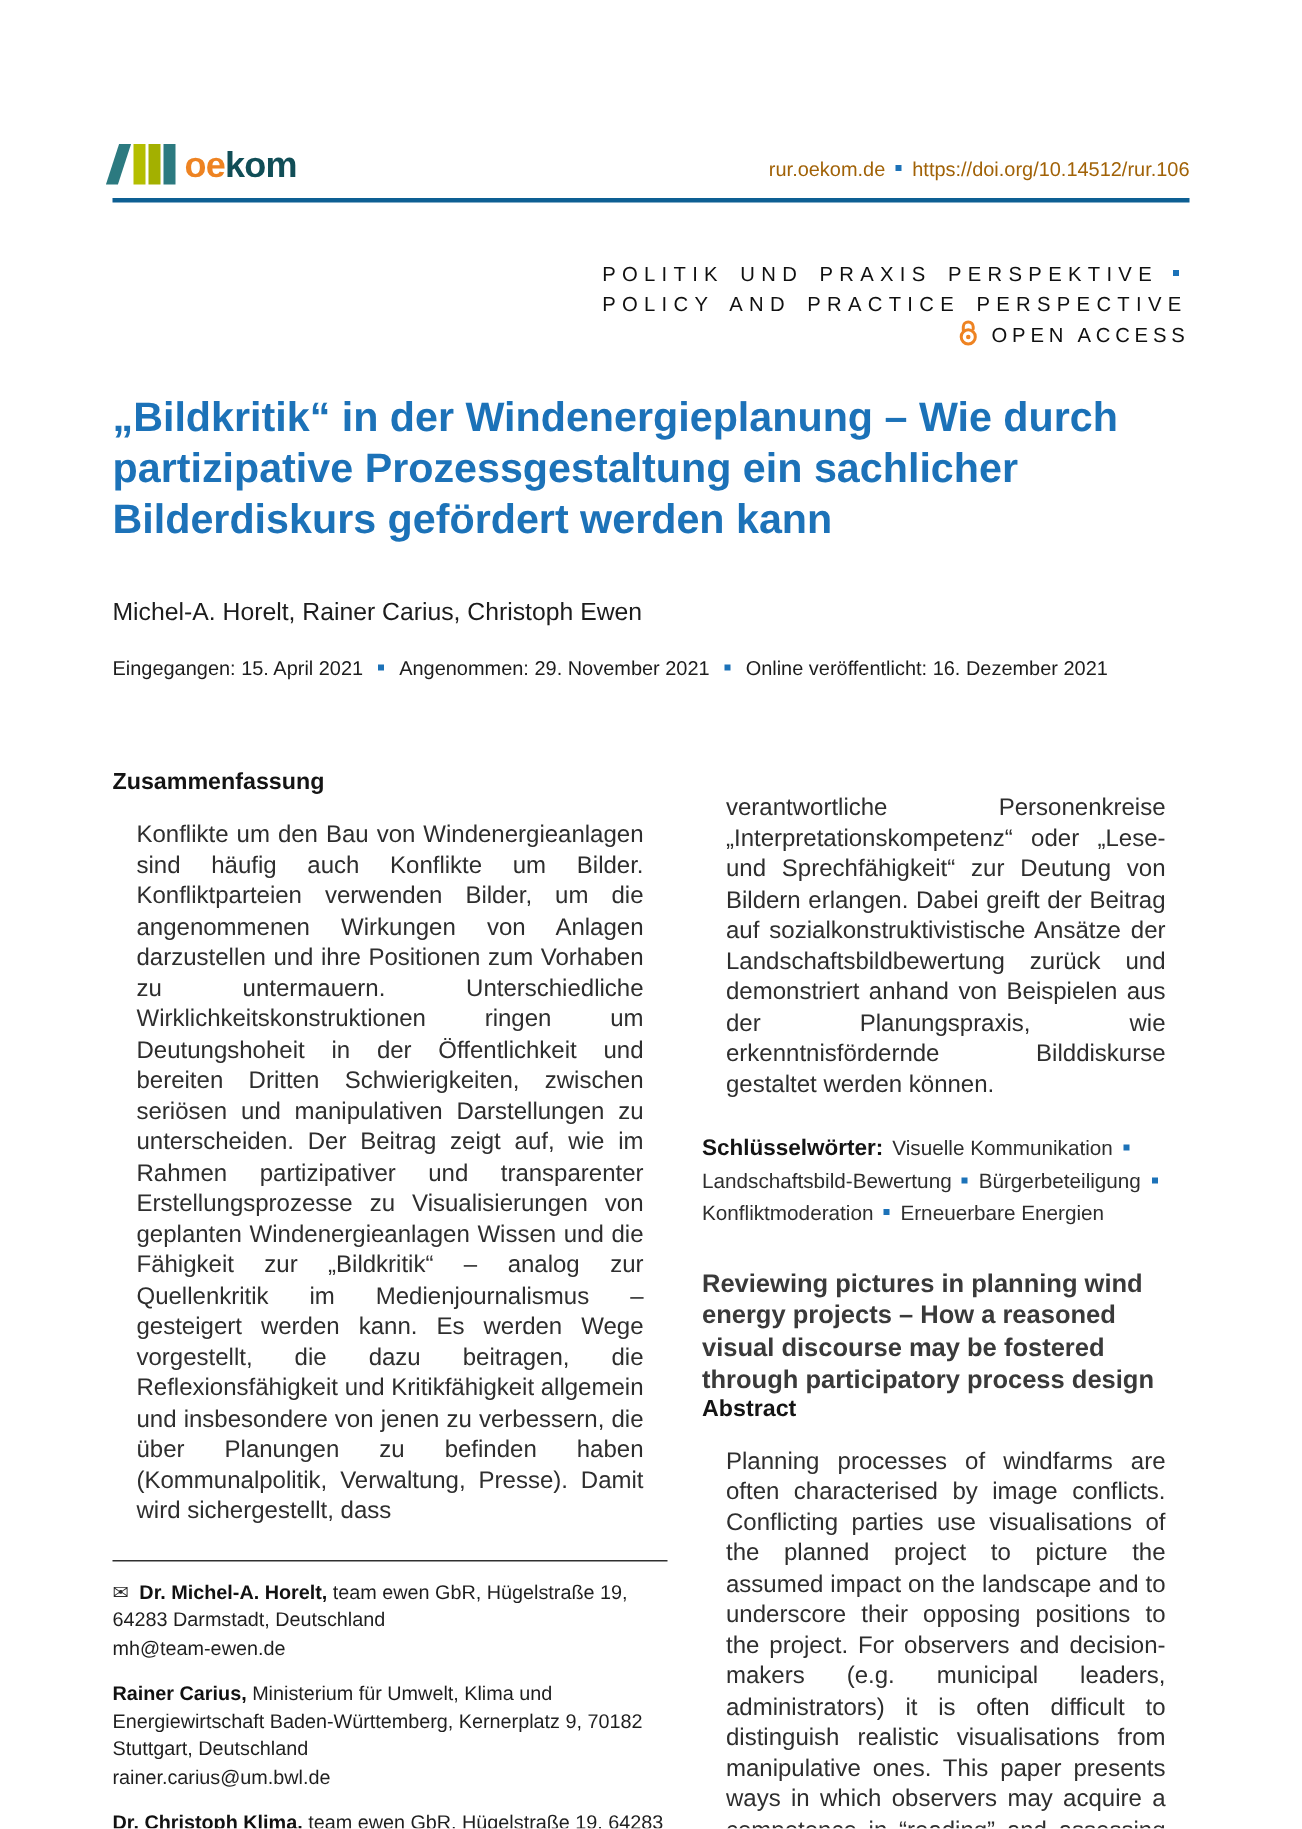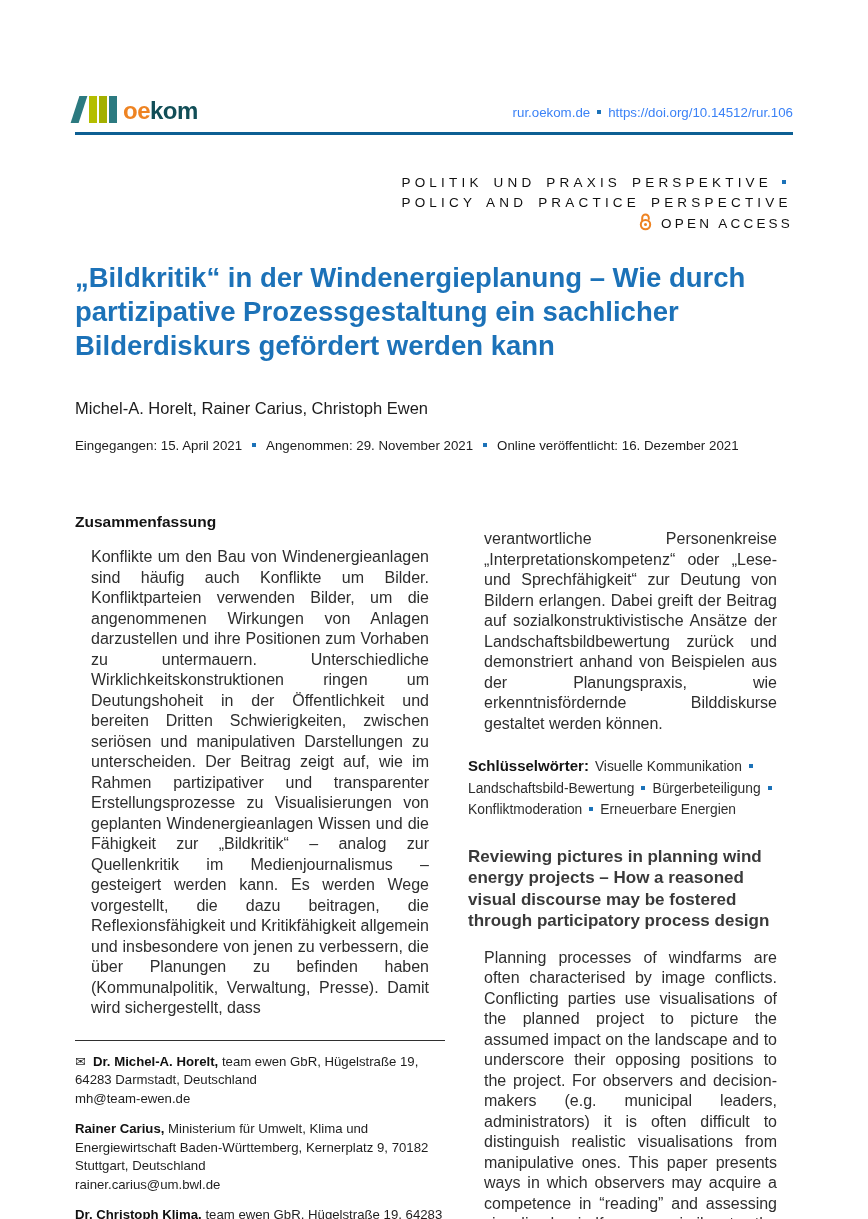--- a/index.html
+++ b/index.html
@@ -20,21 +20,21 @@
   .header-top{display:flex;justify-content:space-between;align-items:flex-end;padding-top:96px;}
   .logo{display:flex;align-items:flex-end;}
   .logo .slash{width:8px;height:27px;background:var(--teal);transform:skewX(-18deg);margin-right:4px;}
   .logo .bar{width:8px;height:27px;margin-left:2px;}
   .logo .bar1{background:var(--olive);}
   .logo .bar2{background:#a3b000;}
   .logo .bar3{background:var(--teal);}
   .logo .word{font-size:24px;font-weight:bold;line-height:24px;margin-left:6px;letter-spacing:-0.5px;}
   .logo .oe{color:var(--orange);}
   .logo .kom{color:var(--darkteal);}
-  .header-urls{font-size:13.3px;color:#3b82f6;padding-bottom:3px;}
+  .header-urls{font-size:13.3px;color:#a16207;padding-bottom:3px;}
   .header-rule{border:none;border-top:3px solid var(--rule);margin:9px 0 0;}
 
   .bullet{display:inline-block;width:4px;height:4px;background:var(--accent);vertical-align:middle;margin:0 7px 2px;}
   .bullet.wide{margin:0 10px 2px;}
 
   
   .eyebrow-row{display:flex;justify-content:space-between;align-items:flex-end;margin-top:38px;flex-direction:column;}
   .eyebrow{font-size:13.5px;line-height:20px;letter-spacing:4.2px;color:#101010;word-spacing:3px;}
   .open-access{display:flex;align-items:center;gap:8px;font-size:13.5px;letter-spacing:3.2px;color:#101010;white-space:nowrap;}
 
@@ -159,20 +159,21 @@
 
     <div class="col-right">
       <p class="body cont" lang="de">verantwortliche Personenkreise „Interpretationskompetenz“ oder „Lese- und Sprechfähigkeit“ zur Deutung von Bildern erlangen. Dabei greift der Beitrag auf sozialkonstruktivistische Ansätze der Landschaftsbildbewertung zurück und demonstriert anhand von Beispielen aus der Planungspraxis, wie erkenntnisfördernde Bilddiskurse gestaltet werden können.</p>
 
       <div class="kw">
         <span class="kw-label">Schlüsselwörter:</span><span>Visuelle Kommunikation</span><span class="bullet"></span><span>Landschaftsbild-Bewertung</span><span class="bullet"></span><span>Bürgerbeteiligung</span><span class="bullet"></span><span>Konfliktmoderation</span><span class="bullet"></span><span>Erneuerbare Energien</span>
       </div>
 
       <h2 class="title-en" lang="en">Reviewing pictures in planning wind energy projects – How a reasoned visual discourse may be fostered through participatory process design</h2>
 
+      <h2 class="sec abstract-h">Abstract</h2>
       <p class="body" lang="en">Planning processes of windfarms are often characterised by image conflicts. Conflicting parties use visualisations of the planned project to picture the assumed impact on the landscape and to underscore their opposing positions to the project. For observers and decision-makers (e.g. municipal leaders, administrators) it is often difficult to distinguish realistic visualisations from manipulative ones. This paper presents ways in which observers may acquire a competence in “reading” and assessing visualised windfarms – similar to the critical competence in assessing the validity of media sources. The paper also presents criteria for the different states of the visualisation process – from the context of production, to image processing to modes of presentation. These criteria render pictures more transparent and thus may help observers base their interpretations on sounder reasoning. Drawing on social constructivist theories of landscape inter-</p>
     </div>
   </div>
 
   <div class="footer">
     <div>
       <span>Raumforschung und Raumordnung | Spatial Research and Planning</span><span class="bullet"></span><span>(2021) 0/0: 1–19</span>
     </div>
     <div class="page-num">1</div>
   </div>

